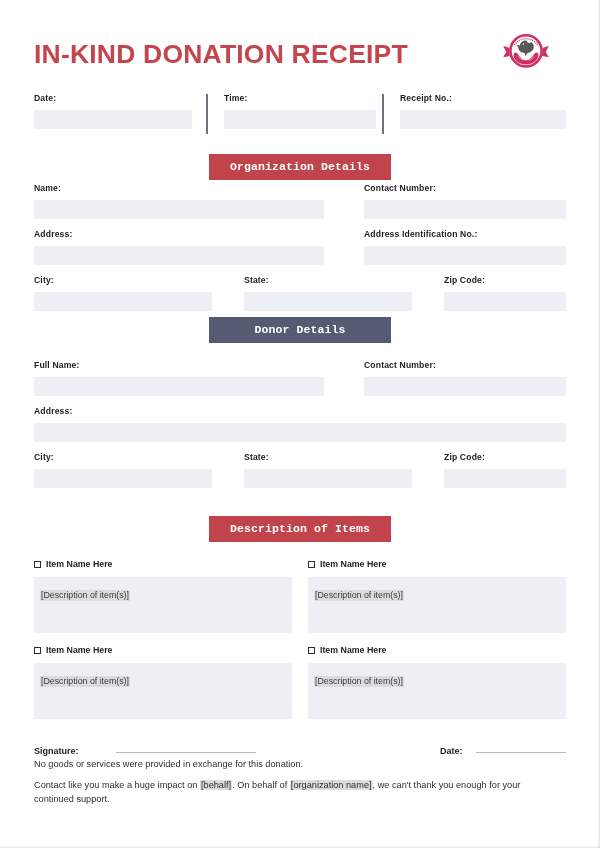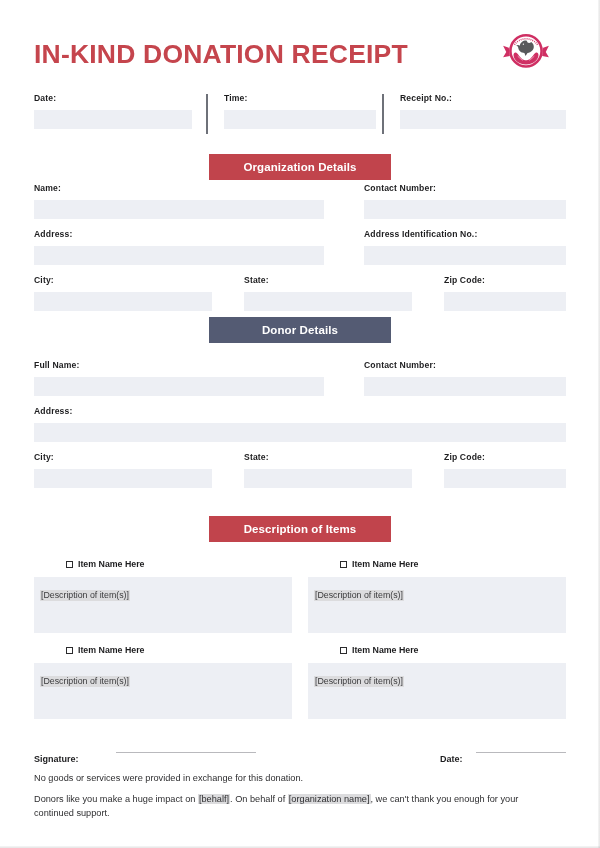--- a/index.html
+++ b/index.html
@@ -109,20 +109,21 @@
   .section-bar {
     margin: 0 auto;
     width: 182px;
     height: 26px;
     line-height: 26px;
     text-align: center;
     color: #ffffff;
     font-size: 11.5px;
     font-weight: bold;
     letter-spacing: 0.1px;
+    font-family: Liberation Mono, monospace;
   }
   .section-bar.red  { background: #C1444C; }
   .section-bar.navy { background: #545B73; }
 
   
   .frow {
     position: relative;
   }
   .fcell {
     position: absolute;
@@ -139,21 +140,20 @@
     width: 258px;
   }
   .item-block.left  { left: 0px; }
   .item-block.right { left: 274px; }
 
   .item-head {
     display: flex;
     align-items: center;
     gap: 5px;
     height: 12px;
-    margin-left: 32px;
   }
   .checkbox {
     width: 7px;
     height: 7px;
     border: 1px solid #2b2b2d;
     box-sizing: border-box;
     background: #ffffff;
     flex: 0 0 auto;
   }
   .item-name {
@@ -179,40 +179,40 @@
     padding: 0 1px;
   }
 
   
   .sign-row {
     position: relative;
     height: 18px;
   }
   .sign-label {
     position: absolute;
-    top: 16px;
+    top: 8px;
     font-size: 9px;
     font-weight: bold;
     color: #1d1d1f;
     white-space: nowrap;
   }
   .sign-line {
     position: absolute;
     top: 14px;
     height: 1px;
     background: #b9b9bd;
   }
   .sl-sig   { left: 0; }
   .sll-sig  { left: 82px;  width: 140px; }
   .sl-date  { left: 406px; }
   .sll-date { left: 442px; width: 90px; }
 
   
   .foot-1 {
-    margin-top: 16px;
+    margin-top: 2px;
     font-size: 9.2px;
     color: #2e2e30;
     line-height: 1.35;
   }
   .foot-2 {
     margin-top: 9px;
     font-size: 9.2px;
     color: #2e2e30;
     line-height: 1.45;
     width: 520px;
@@ -405,17 +405,17 @@
     <div class="sign-row" style="margin-top:18px;">
       <div class="sign-label sl-sig">Signature:</div>
       <div class="sign-line sll-sig"></div>
       <div class="sign-label sl-date">Date:</div>
       <div class="sign-line sll-date"></div>
     </div>
 
     <div class="foot-1">No goods or services were provided in exchange for this donation.</div>
 
     <div class="foot-2">
-      <span>Donors like you make a huge impact on </span><span class="hl">[behalf]</span><span>. On behalf of </span><span class="hl">[organization name]</span><span>, we can't thank you enough for your continued support.</span>
+      <span>Contact like you make a huge impact on </span><span class="hl">[behalf]</span><span>. On behalf of </span><span class="hl">[organization name]</span><span>, we can't thank you enough for your continued support.</span>
     </div>
 
   </div>
 </div>
 
 </body></html>

